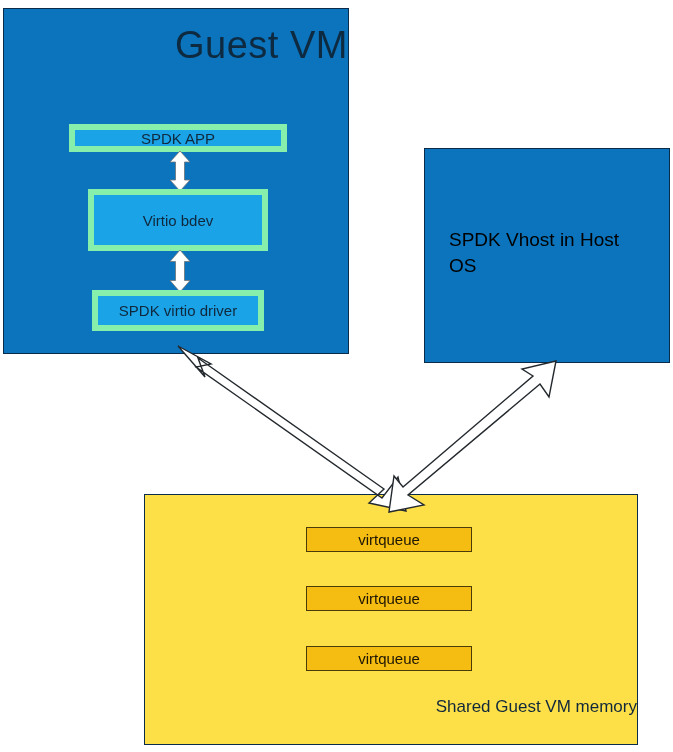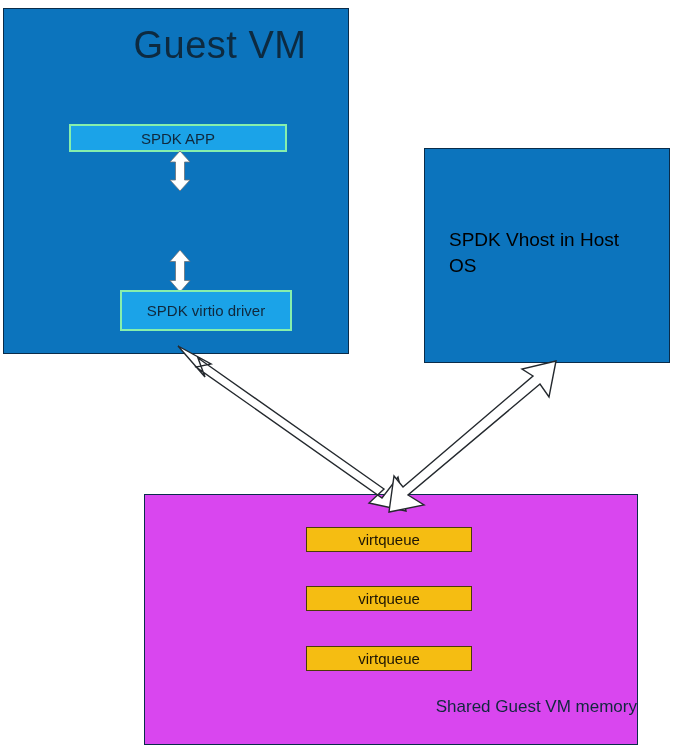--- a/index.html
+++ b/index.html
@@ -30,33 +30,32 @@
     width: 346px;
     height: 346px;
     background: #0c74bd;
     border: 1px solid #0a2c4a;
   }
   #guest-vm-title {
     position: absolute;
     left: 0;
     top: 16px;
     width: 100%;
-    text-align: center;
+    text-align: right;
     font-size: 38px;
     color: #0d2a40;
     letter-spacing: 0.5px;
     line-height: 1.1;
-    padding-left: 44px;
   }
   
   .inner-box {
     position: absolute;
     box-sizing: border-box;
     background: #1ba3e8;
-    border: 2px solid #86efac;
+    border: 6px solid #86efac;
     color: #10283c;
     display: flex;
     align-items: center;
     justify-content: center;
     text-align: center;
     font-size: 15px;
   }
   #spdk-app-box {
     left: 65px;
     top: 115px;
@@ -67,21 +66,20 @@
     left: 84px;
     top: 180px;
     width: 180px;
     height: 62px;
   }
   #spdk-virtio-driver-box {
     left: 88px;
     top: 281px;
     width: 172px;
     height: 41px;
-    margin-left: 28px;
   }
   
   .v-arrow {
     position: absolute;
   }
   
   #vhost-box {
     left: 424px;
     top: 148px;
     width: 246px;
@@ -98,21 +96,21 @@
     color: #000000;
     line-height: 1.35;
     text-align: left;
   }
   
   #shared-mem-box {
     left: 144px;
     top: 494px;
     width: 494px;
     height: 251px;
-    background: #d946ef;
+    background: #fde047;
     border: 1px solid #0a2c4a;
   }
   .virtqueue {
     position: absolute;
     box-sizing: border-box;
     left: 161px;
     width: 166px;
     height: 25px;
     background: #f5bd12;
     border: 1px solid #4a3b09;
@@ -153,20 +151,23 @@
     <div id="guest-vm-title">Guest VM</div>
 
     <div class="inner-box" id="spdk-app-box">
       <span>SPDK APP</span>
     </div>
 
     <svg class="v-arrow" style="left:163px; top:142px;" width="26" height="40" viewBox="0 0 26 40">
       <polygon points="13,0 23,11 17.5,11 17.5,29 23,29 13,40 3,29 8.5,29 8.5,11 3,11" fill="#ffffff" stroke="#6d7277" stroke-width="0.8"></polygon>
     </svg>
 
+    <div class="inner-box" id="virtio-bdev-box">
+      <span>Virtio bdev</span>
+    </div>
 
     <svg class="v-arrow" style="left:163px; top:241px;" width="26" height="42" viewBox="0 0 26 42">
       <polygon points="13,0 23,11.5 17.5,11.5 17.5,30.5 23,30.5 13,42 3,30.5 8.5,30.5 8.5,11.5 3,11.5" fill="#ffffff" stroke="#6d7277" stroke-width="0.8"></polygon>
     </svg>
 
     <div class="inner-box" id="spdk-virtio-driver-box">
       <span>SPDK virtio driver</span>
     </div>
   </div>
 

